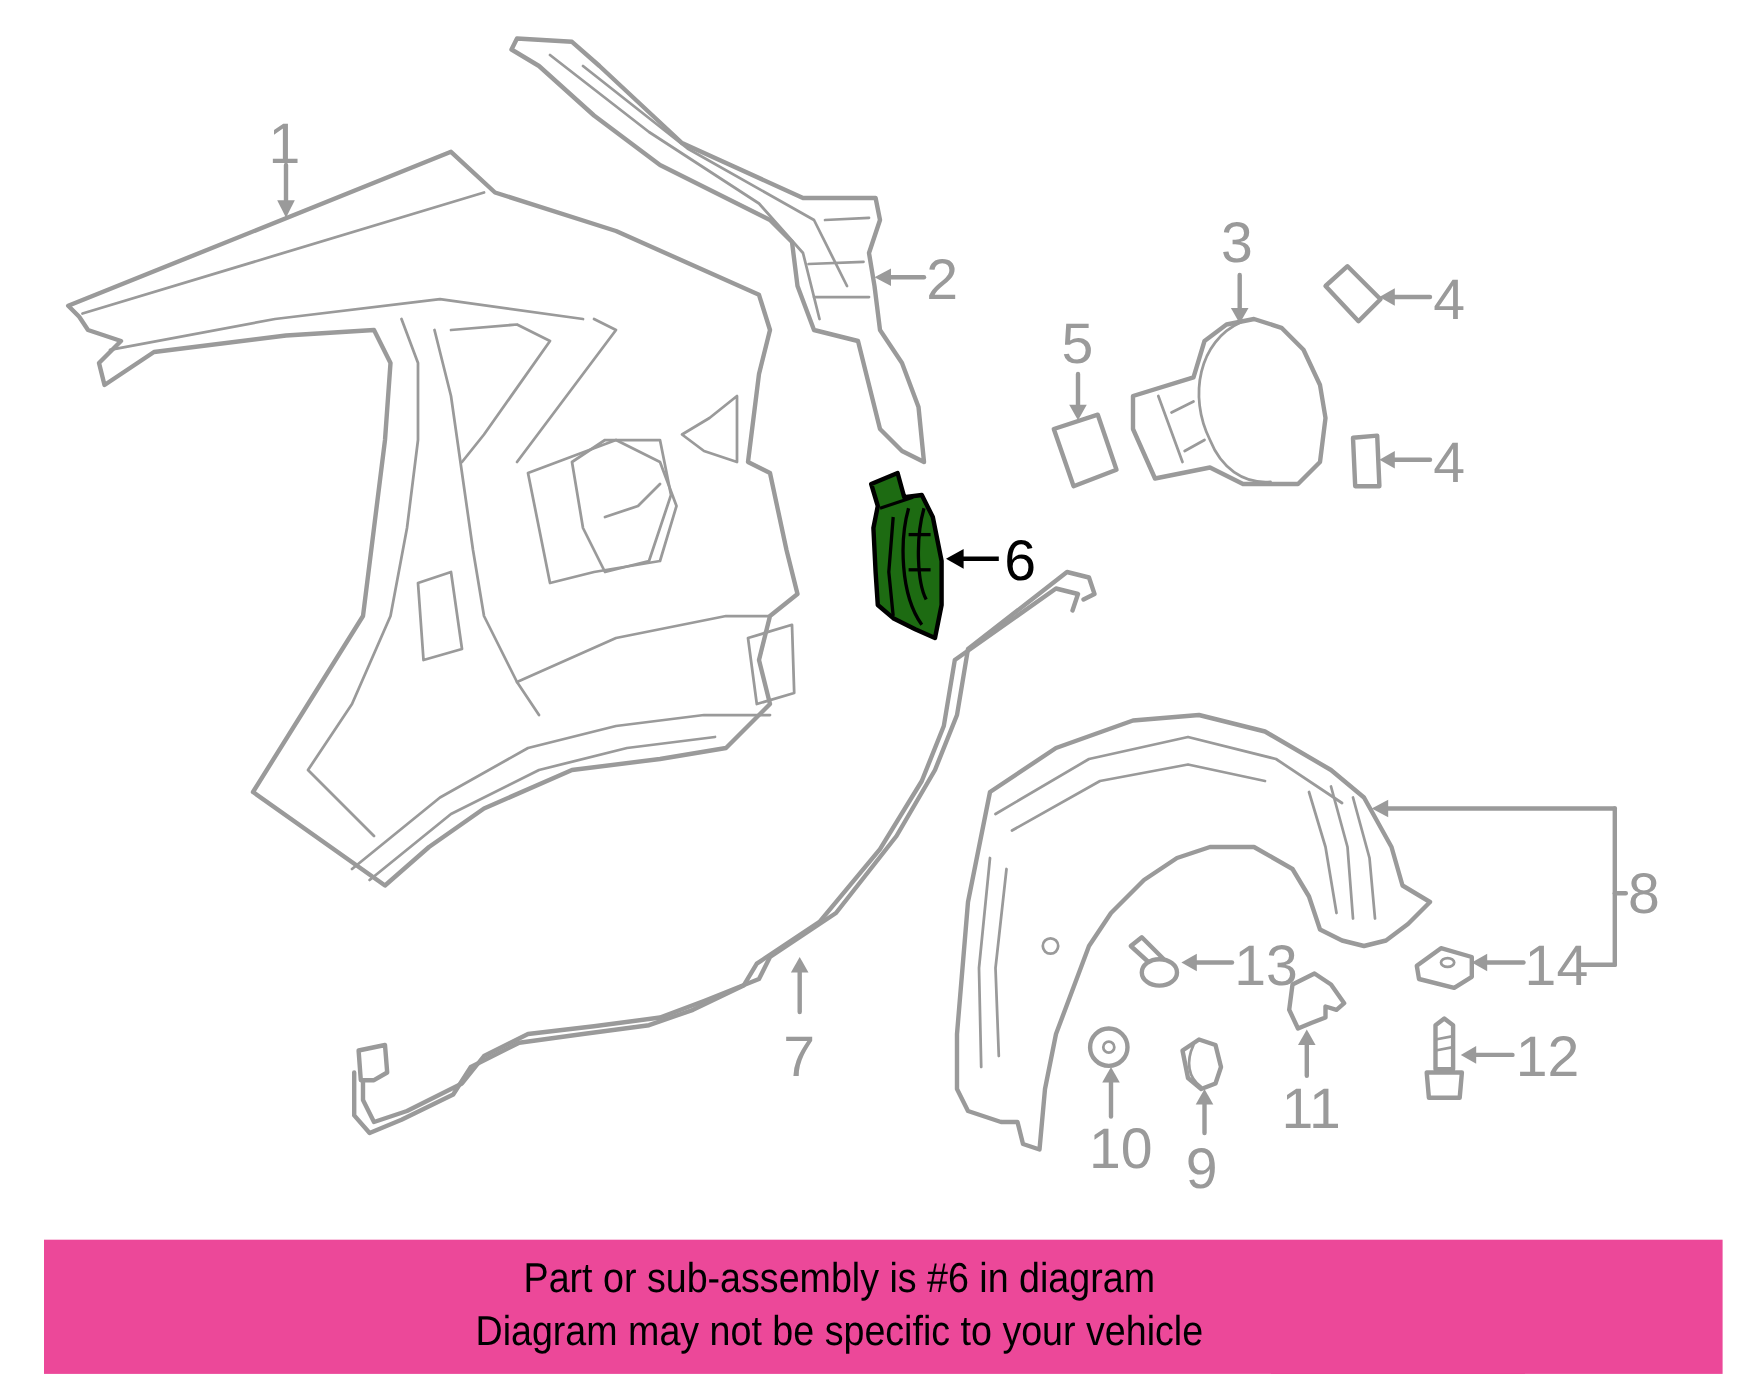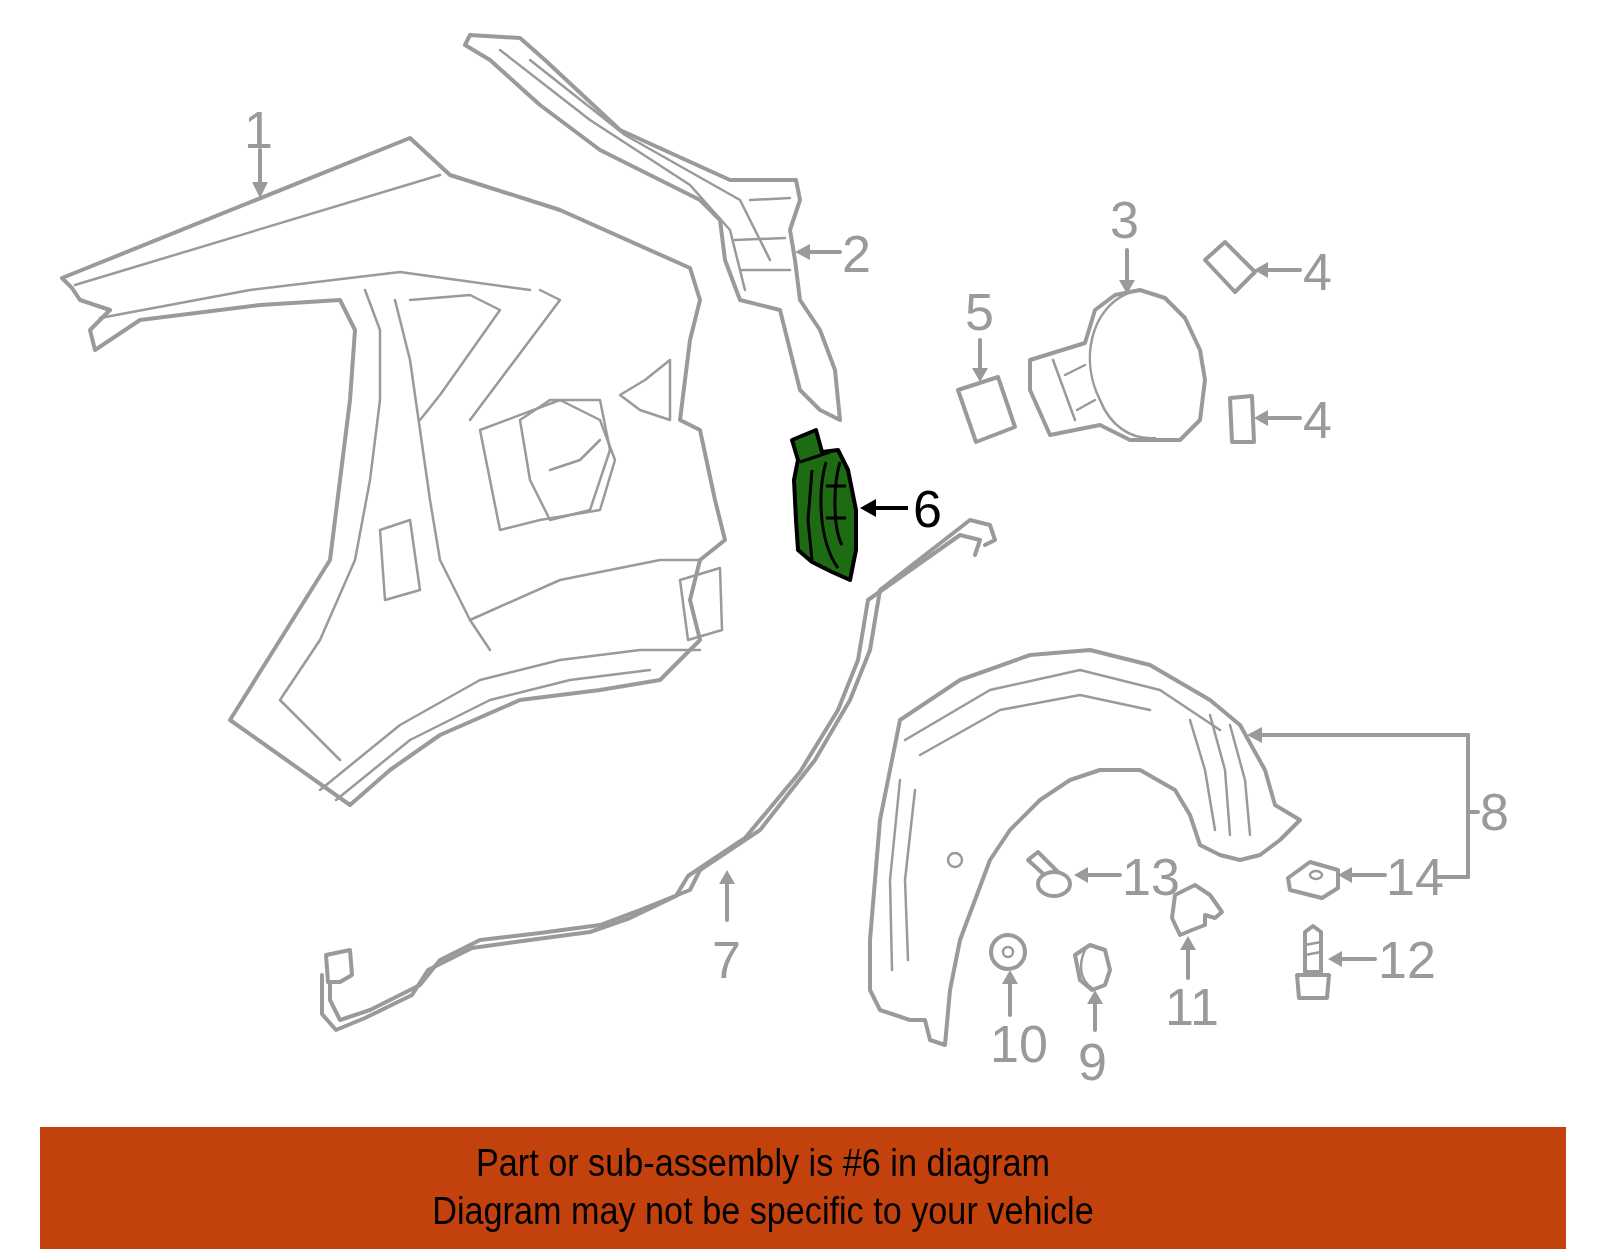--- a/index.html
+++ b/index.html
@@ -6,21 +6,21 @@
   body { width: 1600px; height: 1249px; position: relative; overflow: hidden; font-family: "Liberation Sans", sans-serif; }
   #diagram { position: absolute; left: 0; top: 0; width: 1600px; height: 1100px; }
   #diagram svg { width: 1600px; height: 1100px; display: block; }
   .ln { fill: none; stroke: #9a9a9a; stroke-width: 4; stroke-linejoin: round; stroke-linecap: round; }
   .ln2 { fill: none; stroke: #9a9a9a; stroke-width: 2.5; stroke-linejoin: round; stroke-linecap: round; }
   .wh { fill: #ffffff; stroke: #9a9a9a; stroke-width: 4; stroke-linejoin: round; }
   .callout { font-family: "Liberation Sans", sans-serif; font-size: 52px; fill: #9a9a9a; }
   .callout.hl { fill: #000000; }
   .hl-part { fill: #1d6b12; stroke: #000; stroke-width: 4; stroke-linejoin: round; }
   .hl-line { fill: none; stroke: #000; stroke-width: 3; }
-  #banner { position: absolute; left: 40px; top: 1127px; width: 1526px; height: 122px; background: #c2410c; }
+  #banner { position: absolute; left: 40px; top: 1127px; width: 1526px; height: 122px; background: #ec4899; }
   #banner .line { position: absolute; left: 0; width: 1526px; text-align: center; color: #000; font-size: 38px; line-height: 44px; transform: scaleX(0.9); }
   #banner .l1 { left: -40px; top: 14px; }
   #banner .l2 { left: -40px; top: 62px; }
 </style>
 </head>
 <body>
 
 <div id="diagram">
 <svg viewBox="0 0 1600 1100" xmlns="http://www.w3.org/2000/svg">
 

